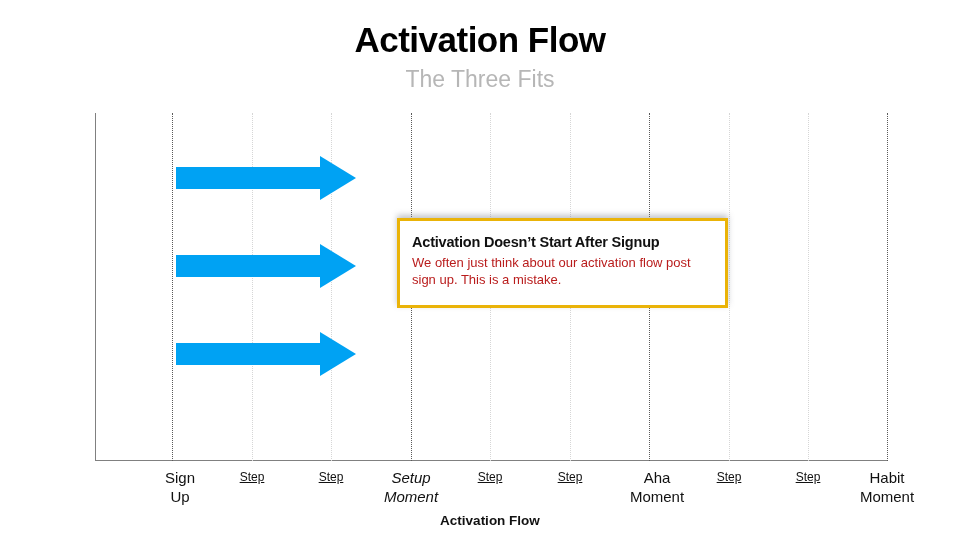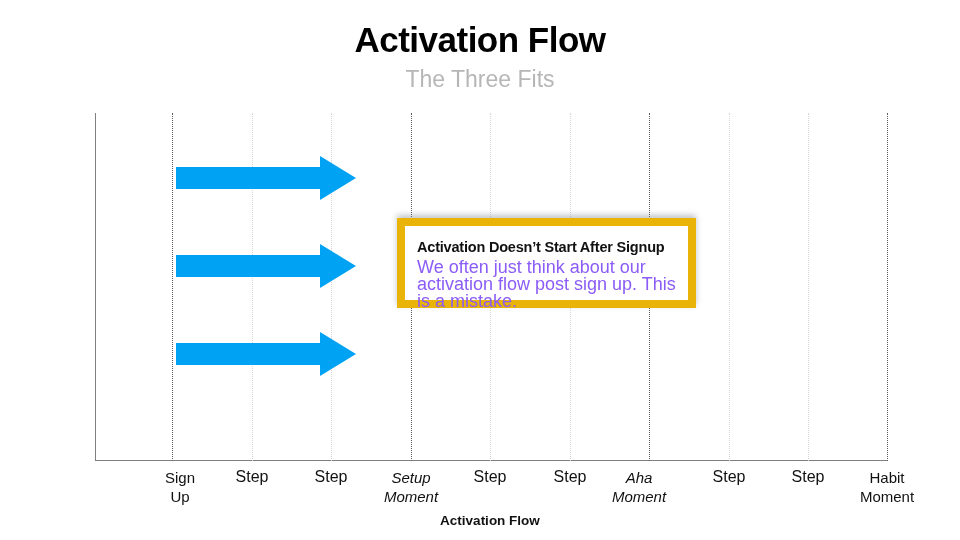--- a/index.html
+++ b/index.html
@@ -102,61 +102,62 @@
     border-top: 22px solid transparent;
     border-bottom: 22px solid transparent;
     border-left: 36px solid #00a2f3;
   }
 
   
   #callout {
     position: absolute;
     left: 397px;
     top: 218px;
-    width: 299px;
+    width: 331px;
     height: 90px;
     background: #ffffff;
-    border: 8px solid #eab308;
+    border: 3px solid #eab308;
     box-sizing: border-box;
     box-shadow: 0 -3px 6px rgba(120,125,135,0.45);
   }
   #callout-inner {
     padding: 12px 12px 0 12px;
   }
   #callout-heading {
     font-size: 14.5px;
     font-weight: bold;
     color: #111111;
     line-height: 19px;
     letter-spacing: -0.2px;
   }
   #callout-body {
-    font-size: 18px;
-    color: #8b5cf6;
+    font-size: 13px;
+    color: #b91c1c;
     line-height: 17px;
     margin-top: 2px;
     white-space: pre-line;
   }
 
   
   .xlabel {
     position: absolute;
     text-align: center;
     color: #111111;
     white-space: pre-line;
   }
   .xlabel.major {
     font-size: 15px;
     line-height: 19px;
     top: 468px;
   }
   .xlabel.minor {
-    font-size: 16px;
+    font-size: 12px;
     line-height: 16px;
     top: 469px;
+    text-decoration: underline;
   }
   #axis-title {
     position: absolute;
     left: 390px;
     top: 513px;
     width: 200px;
     text-align: center;
     font-size: 13.5px;
     font-weight: bold;
     color: #111111;
@@ -223,21 +224,21 @@
 
   <div id="xlabels-layer">
       <div class="xlabel major" style="left: 120px; width: 120px;">Sign
 Up</div>
       <div class="xlabel minor" style="left: 192px; width: 120px;">Step</div>
       <div class="xlabel minor" style="left: 271px; width: 120px;">Step</div>
       <div class="xlabel major" style="left: 351px; width: 120px; font-style: italic;">Setup
 Moment</div>
       <div class="xlabel minor" style="left: 430px; width: 120px;">Step</div>
       <div class="xlabel minor" style="left: 510px; width: 120px;">Step</div>
-      <div class="xlabel major" style="left: 579px; width: 120px; font-style: italic;">Aha
+      <div class="xlabel major" style="left: 597px; width: 120px;">Aha
 Moment</div>
       <div class="xlabel minor" style="left: 669px; width: 120px;">Step</div>
       <div class="xlabel minor" style="left: 748px; width: 120px;">Step</div>
       <div class="xlabel major" style="left: 827px; width: 120px;">Habit
 Moment</div>
     </div>
 
   <div id="axis-title">Activation Flow</div>
 
 

